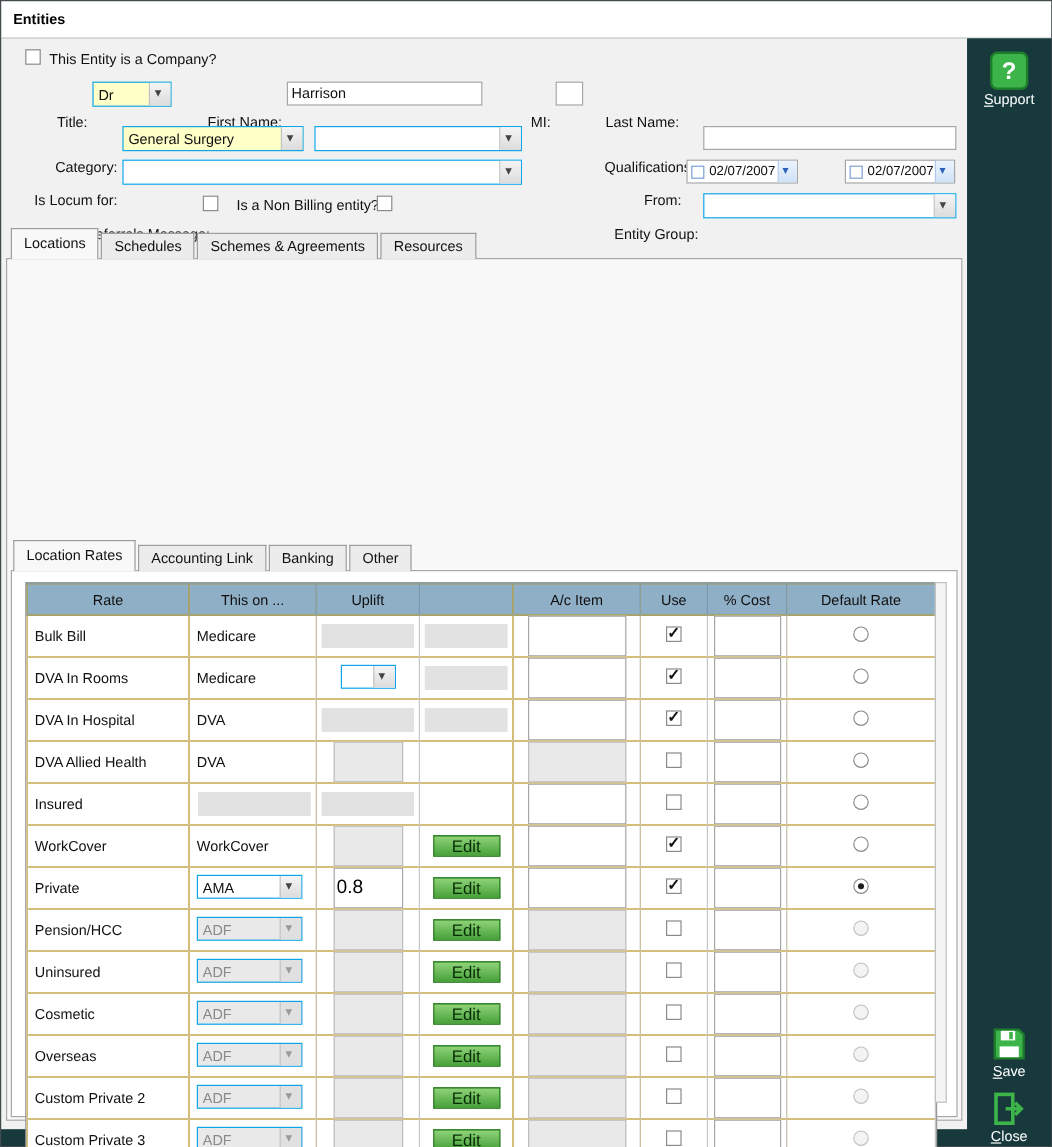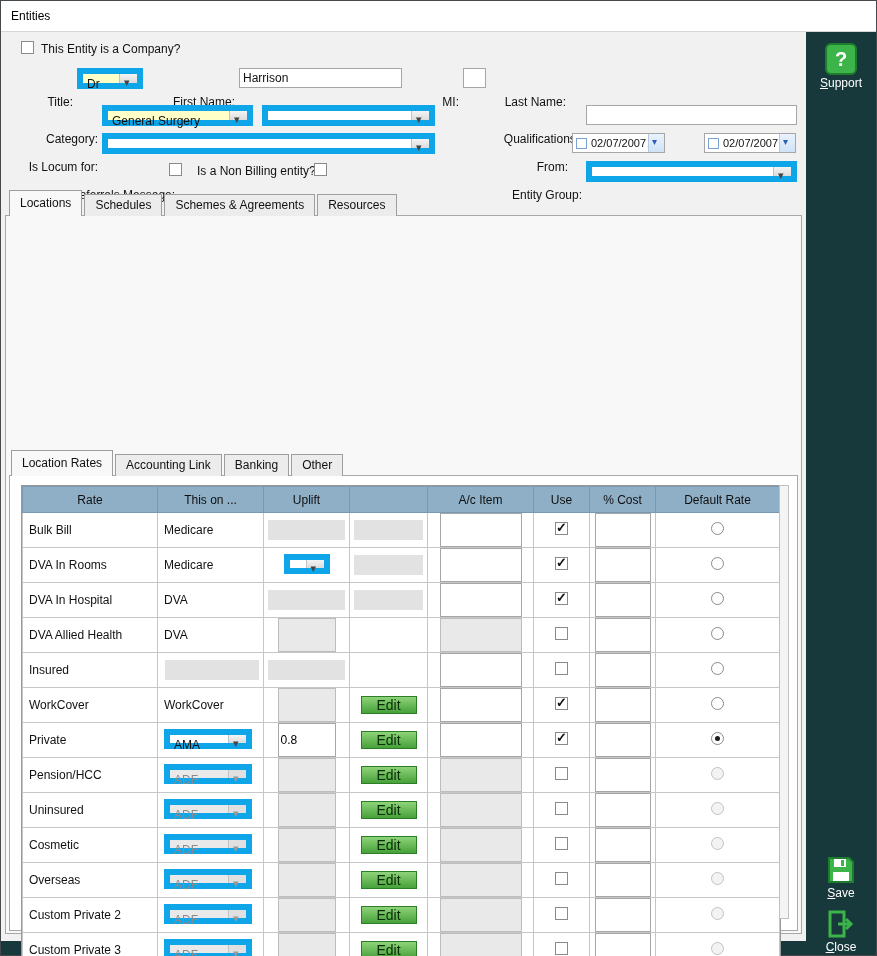--- a/index.html
+++ b/index.html
@@ -1,32 +1,32 @@
 <!DOCTYPE html>
 <html><head>
 <meta charset="utf-8">
 <style>
   html,body{margin:0;padding:0;width:877px;height:956px;overflow:hidden;background:#17393c;
     font-family:"Liberation Sans",sans-serif;font-size:12px;color:#111;}
   .window{position:relative;width:875px;height:954px;border:1px solid #44494d;background:#17393c;}
   .abs{position:absolute;}
   
   .titlebar{position:absolute;left:0;top:0;width:875px;height:30px;background:#ffffff;border-bottom:1px solid #d6d6d6;}
-  .titlebar .ttl{position:absolute;left:10px;top:8px;font-size:12px;color:#000;}
+  .titlebar .ttl{position:absolute;left:10px;top:8px;font-size:12px;color:#000;font-weight:bold;}
   
   .content{position:absolute;left:0;top:31px;width:805px;height:909px;background:#f1f1f1;}
   .lbl{position:absolute;font-size:12px;white-space:nowrap;color:#111;}
   .r{text-align:right;margin-top:24px;}
   .b{font-weight:bold;}
   
   .tb{position:absolute;height:20px;border:1px solid #a6a6a6;background:#fff;font-family:inherit;font-size:12px;
       padding:0 3px;box-sizing:border-box;color:#111;}
   .tb.dis{background:#e9e9e9;color:#8a8a8a;border-color:#bdbdbd;}
   
-  .combo{position:relative;display:inline-block;height:21px;border:6px solid #0ea5e9;background:#fff;box-sizing:border-box;}
+  .combo{position:relative;display:inline-block;height:21px;border:1px solid #0ea5e9;background:#fff;box-sizing:border-box;}
   .combo.abs{position:absolute;}
   .combo .combo-text{position:absolute;left:4px;top:3px;font-size:12px;white-space:nowrap;overflow:hidden;max-width:calc(100% - 20px);}
   .combo .combo-arrow{position:absolute;right:0;top:0;bottom:0;width:17px;background:linear-gradient(#f4f4f4,#dcdcdc);border-left:1px solid #c2c2c2;}
   .combo .combo-arrow::after{content:"▾";position:absolute;left:4px;top:2px;font-size:11px;color:#444;}
   .combo.yellow{background:#ffffc8;}
   .combo.disabled{background:#e9e9e9;}
   .combo.disabled .combo-text{color:#8a8a8a;}
   .combo.disabled .combo-arrow{background:#e0e0e0;}
   .combo.disabled .combo-arrow::after{color:#9a9a9a;}
   
@@ -53,21 +53,21 @@
   
   .greenbox{position:absolute;background:#b4d77e;border:1px solid #9cc366;box-sizing:border-box;}
   
   .rates{border-collapse:collapse;table-layout:fixed;width:757px;background:#eab308;}
   .rates th{background:#8fafc7;border:1px solid #7a99b0;height:25px;font-weight:normal;font-size:12px;color:#0f0f0f;padding:0 2px;overflow:hidden;}
   .rates td{border:1px solid #c6c6c6;height:29px;background:#fff;padding:0 3px;font-size:12px;overflow:hidden;}
   .rates td.c-rate,.rates td.c-based{padding-left:6px;text-align:left;}
   .rates td.c-uplift,.rates td.c-action,.rates td.c-ac,.rates td.c-use,.rates td.c-cost,.rates td.c-radio{text-align:center;}
   .rates-wrap{position:absolute;border:1px solid #9a9a9a;}
   .gblock{height:20px;background:#e2e2e2;margin:0 1px;}
-  .tinput{height:19px;border:1px solid #a6a6a6;background:#fff;font-family:inherit;font-size:12px;box-sizing:border-box;padding:16px 2px;}
+  .tinput{height:19px;border:1px solid #a6a6a6;background:#fff;font-family:inherit;font-size:16px;box-sizing:border-box;padding:16px 2px;}
   .tinput.dis{background:#e9e9e9;border-color:#bdbdbd;color:#8a8a8a;}
   .ac-input{width:82px;}
   .cost-input{width:56px;}
   .uplift-input{width:58px;}
   .tcombo{width:88px;height:20px;}
   .ucombo{width:46px;height:20px;}
   .edit-btn{width:56px;height:18px;background:linear-gradient(#8fd379,#47a139);border:1px solid #2e7d27;
             font-family:inherit;font-size:14px;color:#072c04;padding:0;cursor:default;}
   .scroll-strip{position:absolute;background:#f4f4f4;border:1px solid #c0c0c0;box-sizing:border-box;}
   

